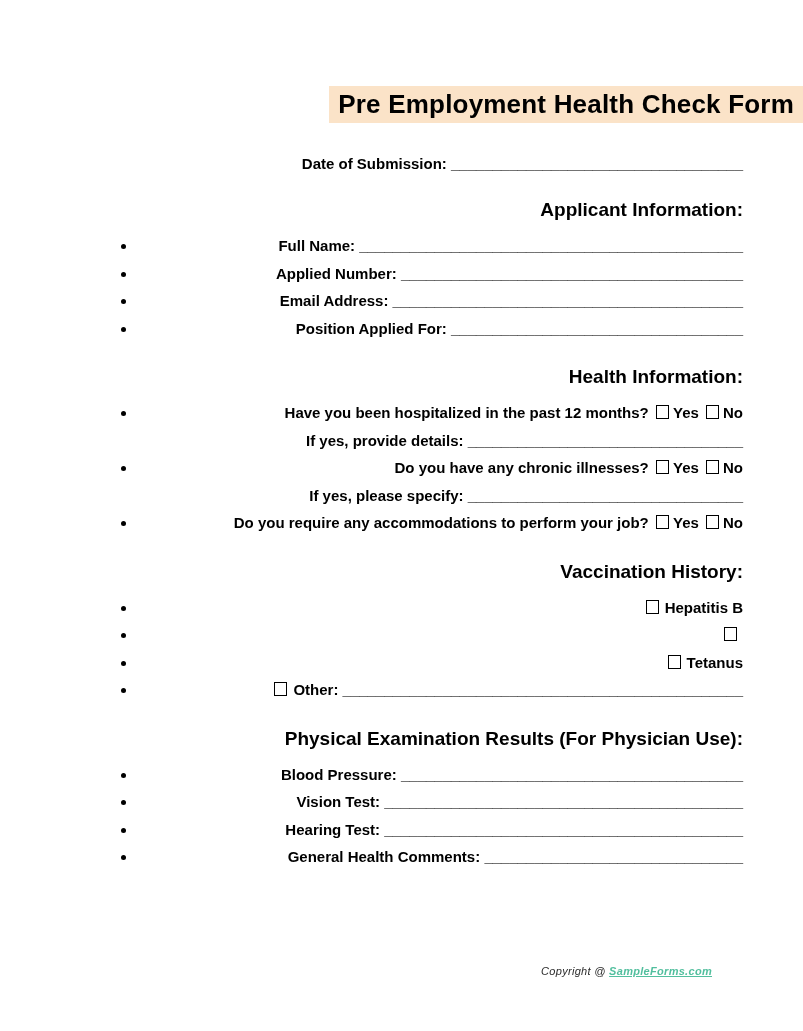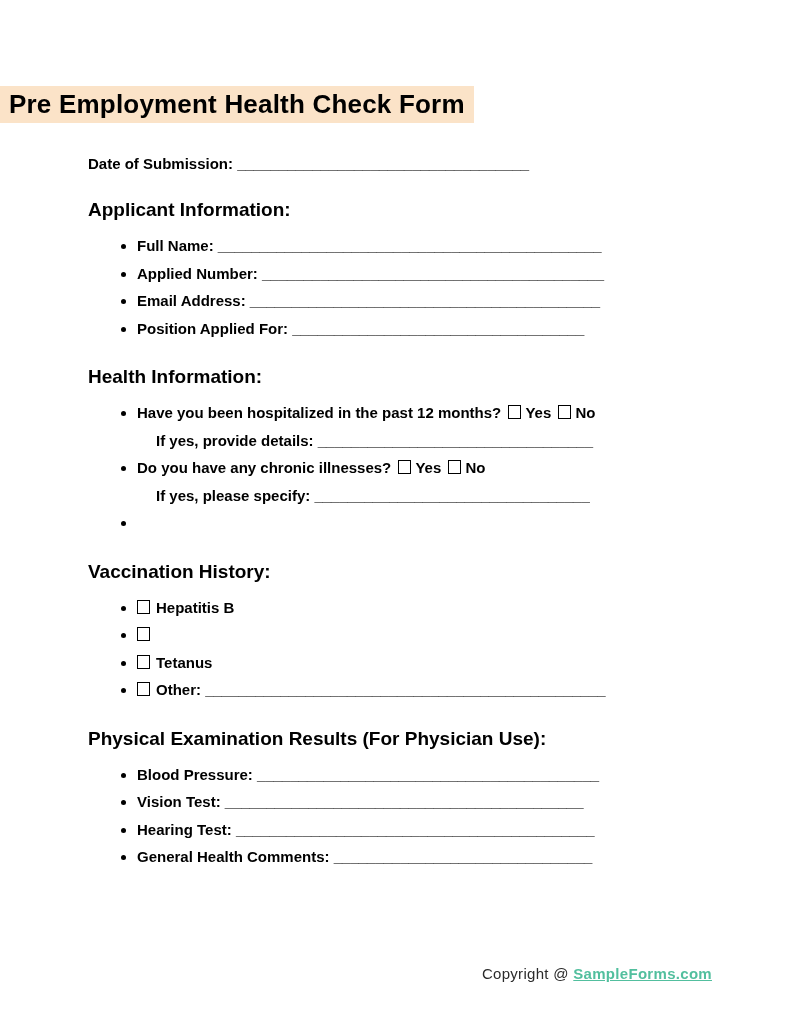--- a/index.html
+++ b/index.html
@@ -7,53 +7,54 @@
     position:relative;
     width:803px;
     height:1031px;
     background:#ffffff;
     font-family:"Liberation Sans", sans-serif;
     font-weight:bold;
     color:#000000;
     font-size:15px;
     overflow:hidden;
   }
-  .title-row{text-align:left;padding-top:86px;}
+  .title-row{text-align:right;padding-top:86px;}
   .doc-title{
     display:inline-block;
     background:#FBE3C8;
     font-size:26px;
     line-height:37px;
     padding:0 9px;
     letter-spacing:0.2px;
   }
-  .content{padding:0 60px 0 88px;}
+  .content{padding:0 60px 0 88px;text-align:right;}
   .para{margin-top:30px;line-height:22px;}
   .heading{font-size:19px;font-weight:bold;margin:24px 0 0;line-height:22px;}
   ul.items{margin:11px 0 0;padding-left:49px;list-style:disc;}
   ul.items li{line-height:27.5px;}
   .blank{font-weight:bold;white-space:nowrap;}
   .cb{
     display:inline-block;
     width:11px;height:12px;
     border:1.6px solid #000;
     margin:0 4px 0 3px;
     vertical-align:-1px;
     box-sizing:content-box;
   }
   .cb.lead{margin:0 6px 0 0;}
   .followup{line-height:27.5px;margin-left:19px;}
   .footer{
     position:absolute;
     top:965px;
     right:91px;
     font-weight:normal;
-    font-size:15px;
+    font-size:11px;
     color:#2B2B2B;
     letter-spacing:0.3px;
+    font-style:italic;
   }
   .footer .link{
     color:#52BF9E;
     font-weight:bold;
     text-decoration:underline;
     cursor:pointer;
   }
 </style>
 </head>
 <body>
@@ -109,20 +110,25 @@
           <span>Do you have any chronic illnesses?</span>
           <span class="cb"></span><span>Yes</span>
           <span class="cb"></span><span>No</span>
         </div>
         <div class="followup">
           <span>If yes, please specify:</span>
           <span class="blank">_________________________________</span>
         </div>
       </li>
       <li>
+        <div>
+          <span>Do you require any accommodations to perform your job?</span>
+          <span class="cb"></span><span>Yes</span>
+          <span class="cb"></span><span>No</span>
+        </div>
       </li>
     </ul>
 
     <div class="heading">Vaccination History:</div>
     <ul class="items">
       <li>
         <span class="cb lead"></span><span>Hepatitis B</span>
       </li>
       <li>
         <span class="cb lead"></span>

